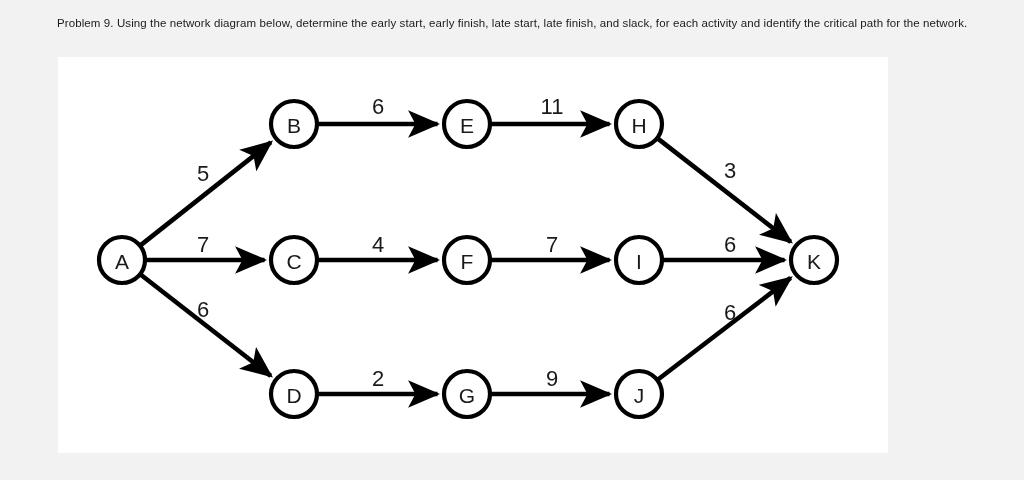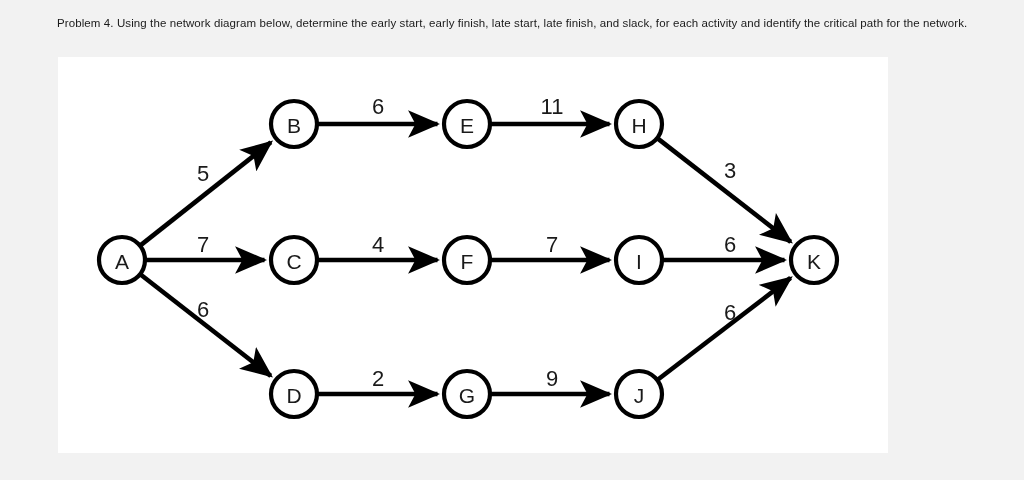--- a/index.html
+++ b/index.html
@@ -59,21 +59,21 @@
     font-family: "Liberation Sans", sans-serif;
     font-size: 22px;
     fill: #1a1a1a;
     text-anchor: middle;
     dominant-baseline: central;
   }
 </style>
 </head>
 <body>
 
-<div id="problem-title">Problem 4. Using the network diagram below, determine the early start, early finish, late start, late finish, and slack, for each activity and identify the critical path for the network.</div>
+<div id="problem-title">Problem 9. Using the network diagram below, determine the early start, early finish, late start, late finish, and slack, for each activity and identify the critical path for the network.</div>
 
 <div id="diagram-panel">
   <svg id="network-svg" viewBox="0 0 830 396">
     <defs>
       <marker id="arrowhead" markerWidth="7" markerHeight="6" refX="6.4" refY="3" orient="auto" markerUnits="strokeWidth">
         <path d="M0,0 L7,3 L0,6 L1.6,3 Z" fill="#000000"></path>
       </marker>
     </defs>
     <g id="edges-layer">
         <line x1="82.43" y1="188.42" x2="212.86" y2="85.30" class="edge-line" marker-end="url(#arrowhead)"></line>

